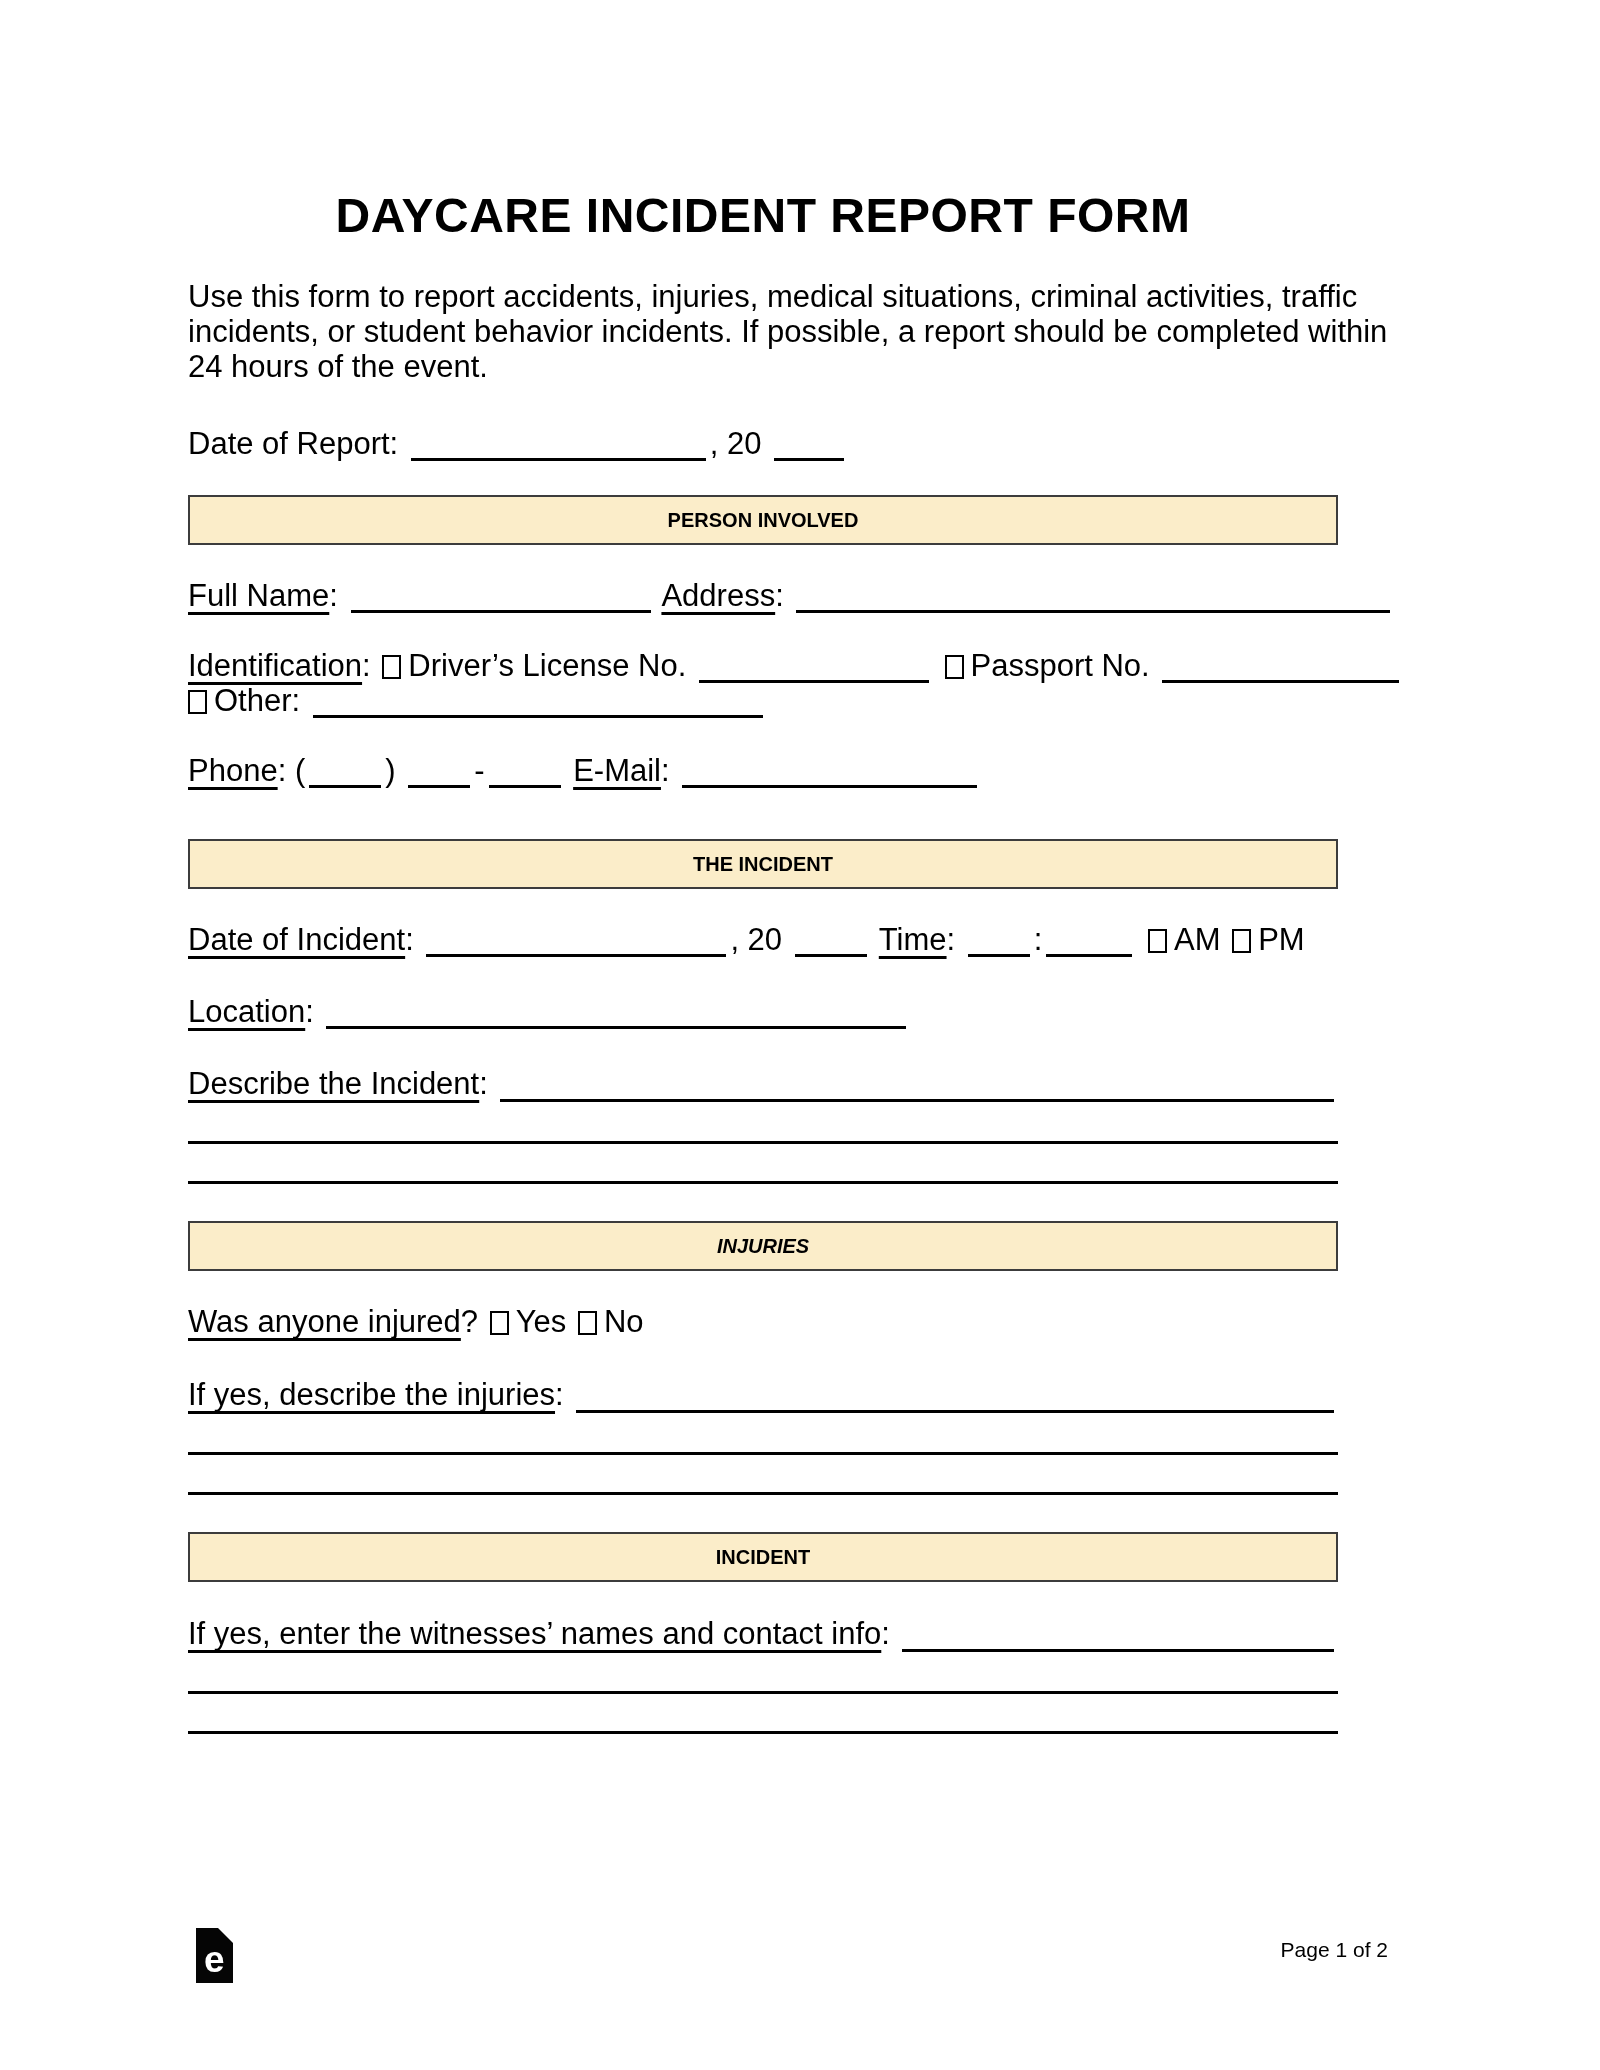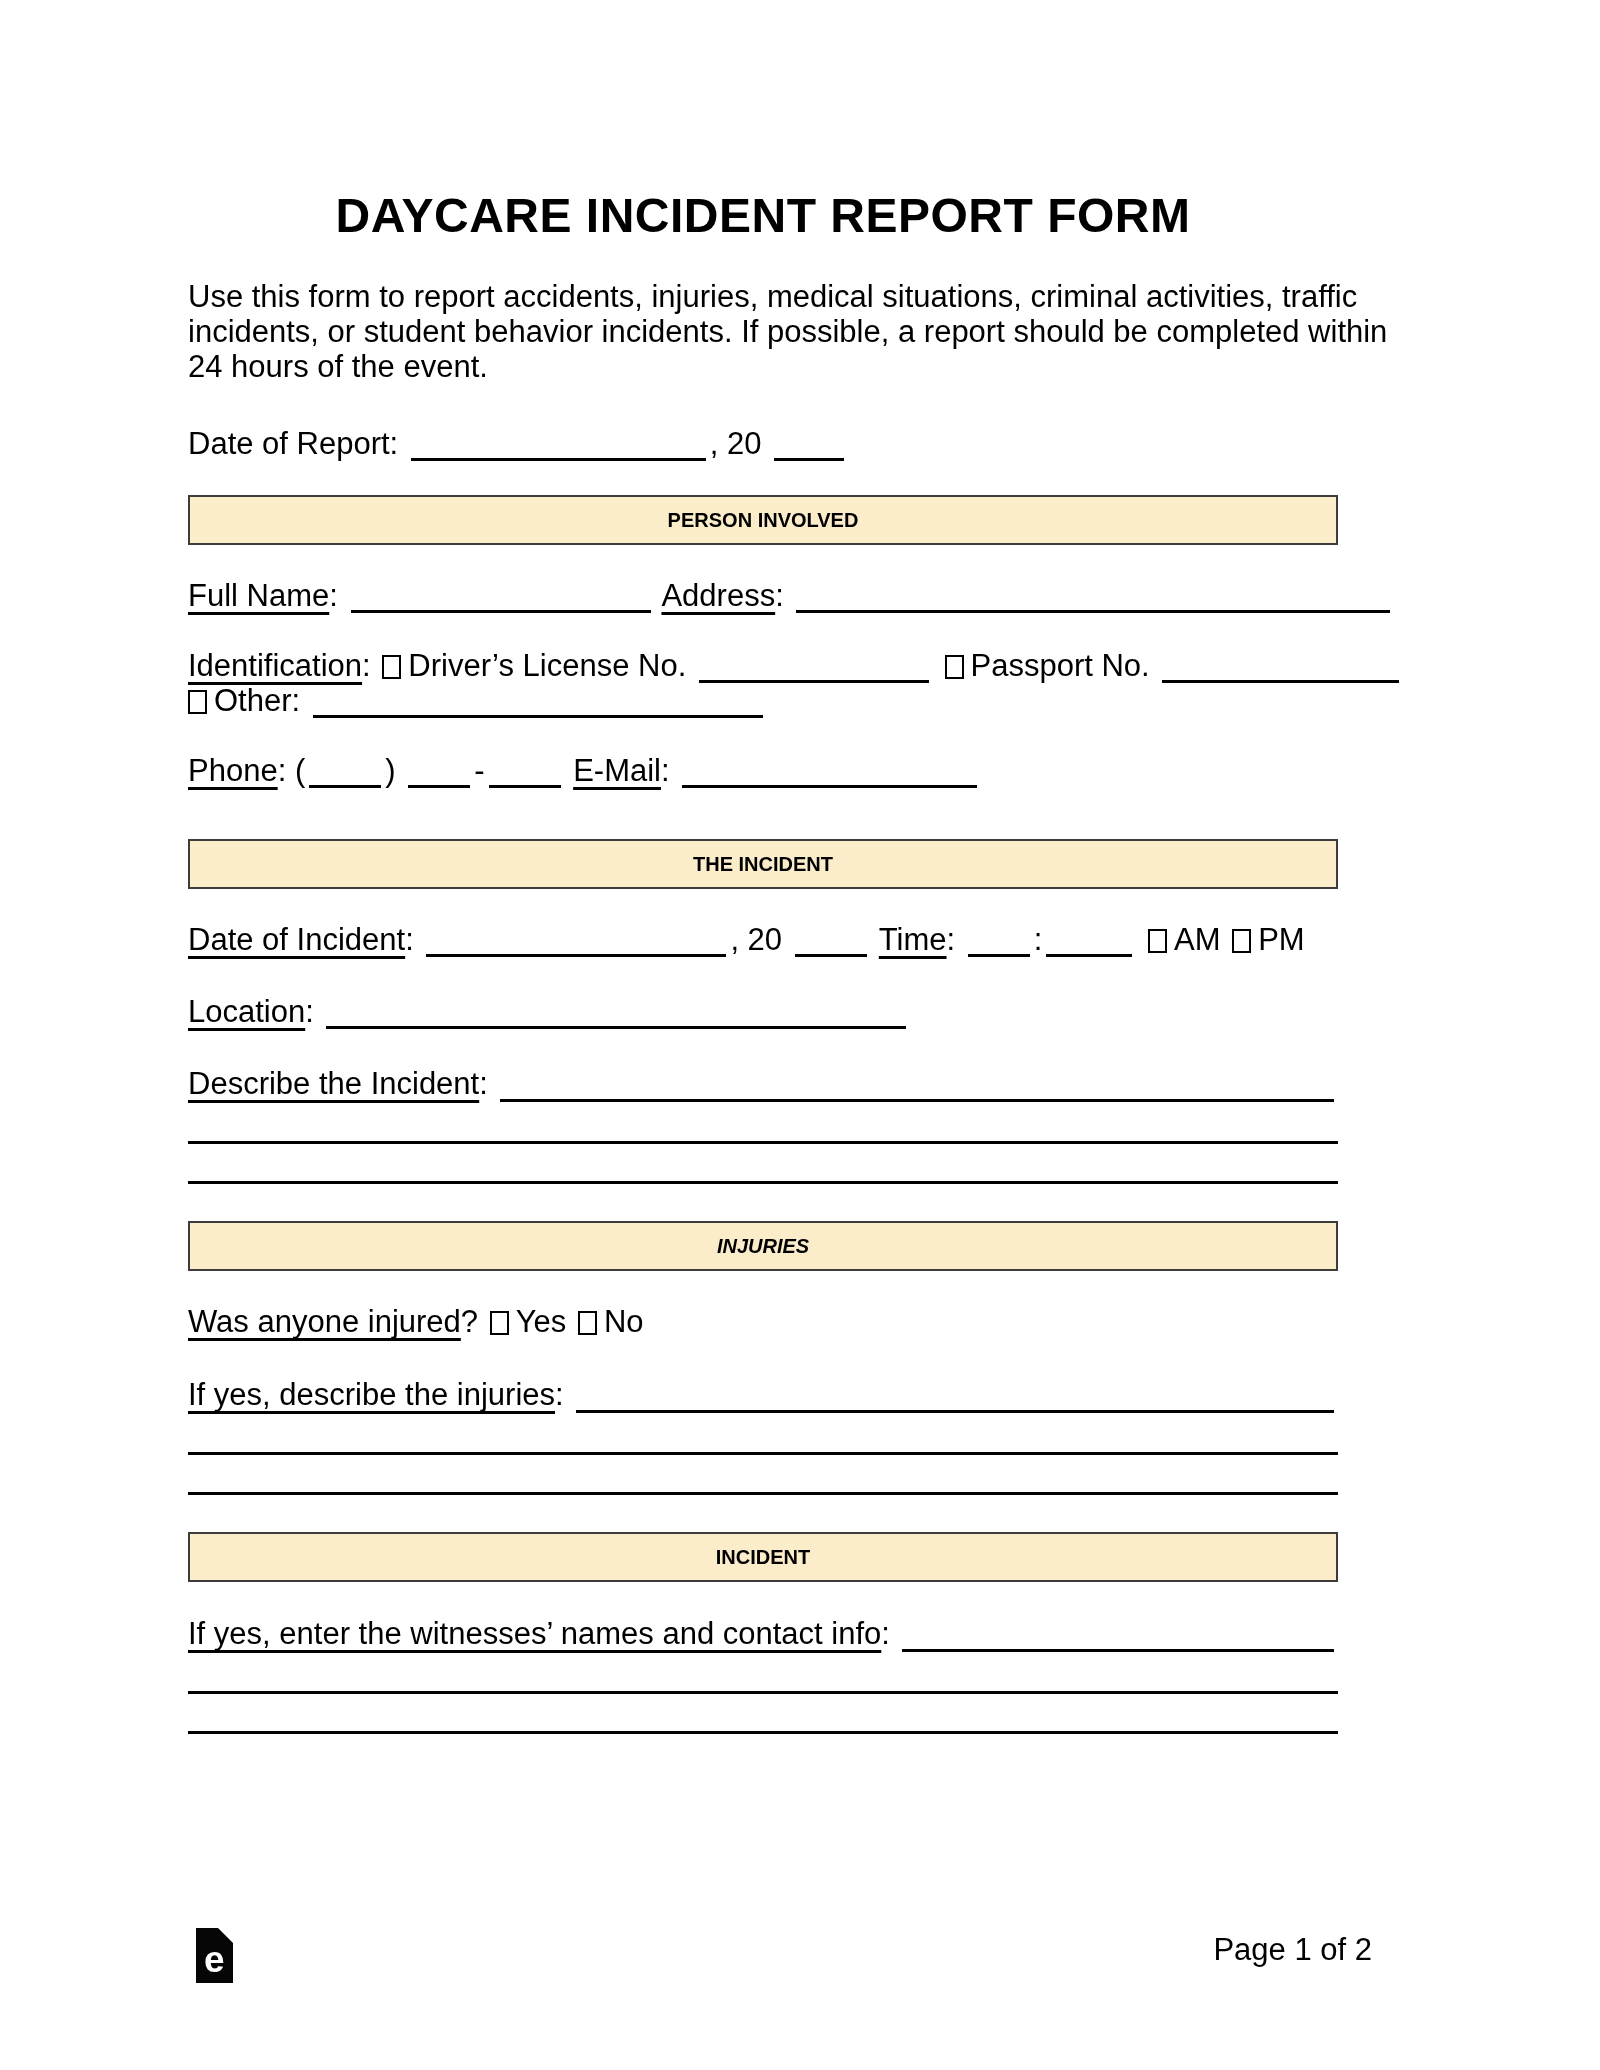--- a/index.html
+++ b/index.html
@@ -64,21 +64,21 @@
   .w450{width:450px} .w580{width:580px} .w594{width:594px}
 
   .checkbox {
     display:inline-block; width:19px; height:24px;
     border:2px solid #000; background:#fff;
     vertical-align:-3px; margin:0 7px 0 3px;
   }
   .writing-line { height:40px; border-bottom:3px solid #000; }
 
   .footer-logo { position:absolute; left:196px; top:1928px; }
-  .page-num { position:absolute; right:156px; top:1930px; font-size:31px; line-height:40px; }
+  .page-num { position:absolute; right:140px; top:1930px; font-size:21px; line-height:40px; }
 </style>
 </head>
 <body>
 
 <div class="page">
   <div class="content">
 
     <h1 class="title">DAYCARE INCIDENT REPORT FORM</h1>
 
     <div class="intro">

